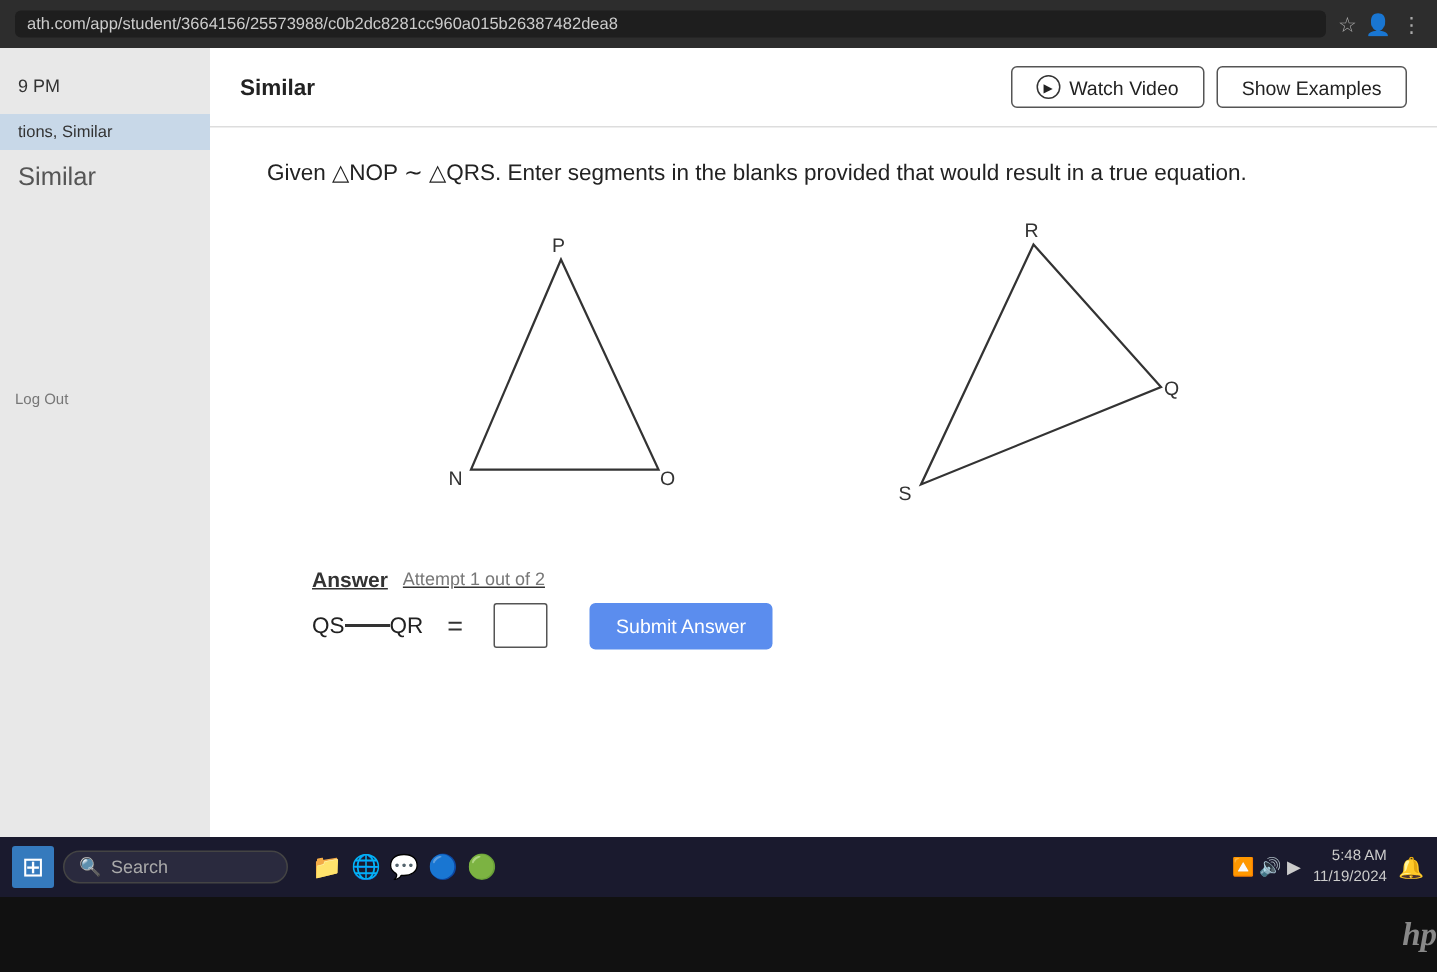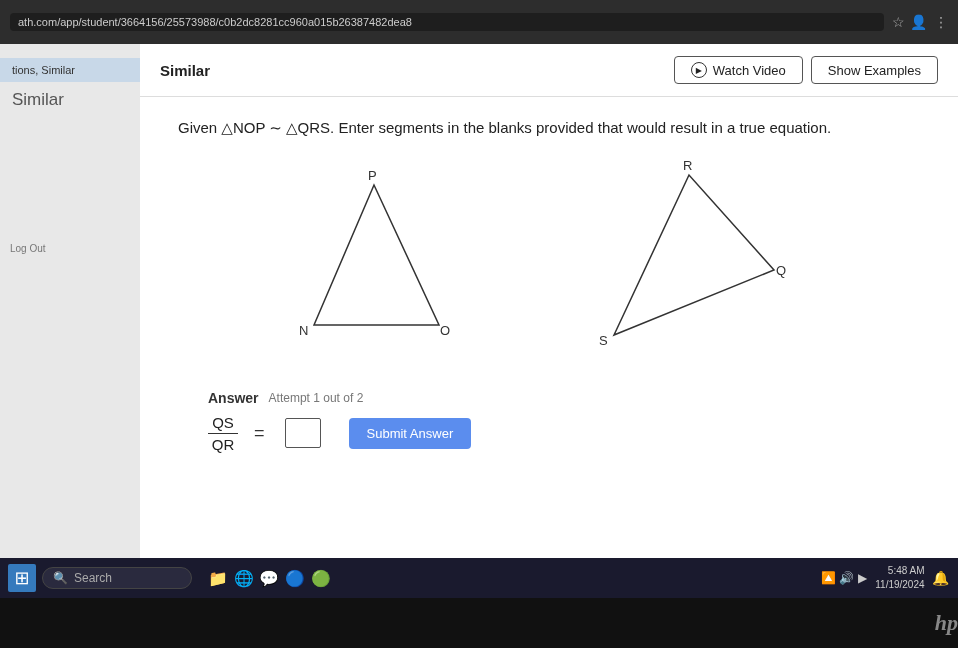--- a/index.html
+++ b/index.html
@@ -9,21 +9,21 @@
       background: #1a1a1a;
       font-family: Arial, sans-serif;
       overflow: hidden;
       display: flex;
       flex-direction: column;
     }
 
     
     .browser-bar {
       background: #2d2d2d;
-      height: 44px;
+      height: 32px;
       display: flex;
       align-items: center;
       padding: 0 10px;
       gap: 8px;
       flex-shrink: 0;
       justify-content: flex-end;
     }
     .url-bar {
       background: #1e1e1e;
       border-radius: 4px;
@@ -169,34 +169,35 @@
     .answer-area {
       padding: 0 30px;
     }
     .answer-label {
       font-size: 14px;
       color: #333;
       margin-bottom: 8px;
       display: flex;
       align-items: center;
       gap: 10px;
+      text-decoration: underline;
     }
     .attempt-text {
       font-size: 12px;
       color: #777;
     }
     .fraction-input-row {
       display: flex;
       align-items: center;
       gap: 16px;
       margin-top: 6px;
     }
     .fraction {
       display: flex;
-      flex-direction: column;
+      flex-direction: row;
       align-items: center;
       font-size: 16px;
       color: #222;
     }
     .fraction-num {
       font-size: 15px;
       font-weight: 500;
     }
     .fraction-line {
       width: 30px;
@@ -309,20 +310,21 @@
   <div class="browser-icons">
     <span class="browser-icon">☆</span>
     <span class="browser-icon">👤</span>
     <span class="browser-icon">⋮</span>
   </div>
 </div>
 
 <div class="page-wrapper">
 
   <div class="sidebar">
+    <div class="sidebar-time">9 PM</div>
     <div class="sidebar-section">tions, Similar</div>
     <div class="sidebar-item">Similar</div>
     <div style="position:relative; height:200px;">
       <div class="sidebar-bottom">Log Out</div>
     </div>
   </div>
 
   <div class="main-content">
 
     <div class="content-header">

